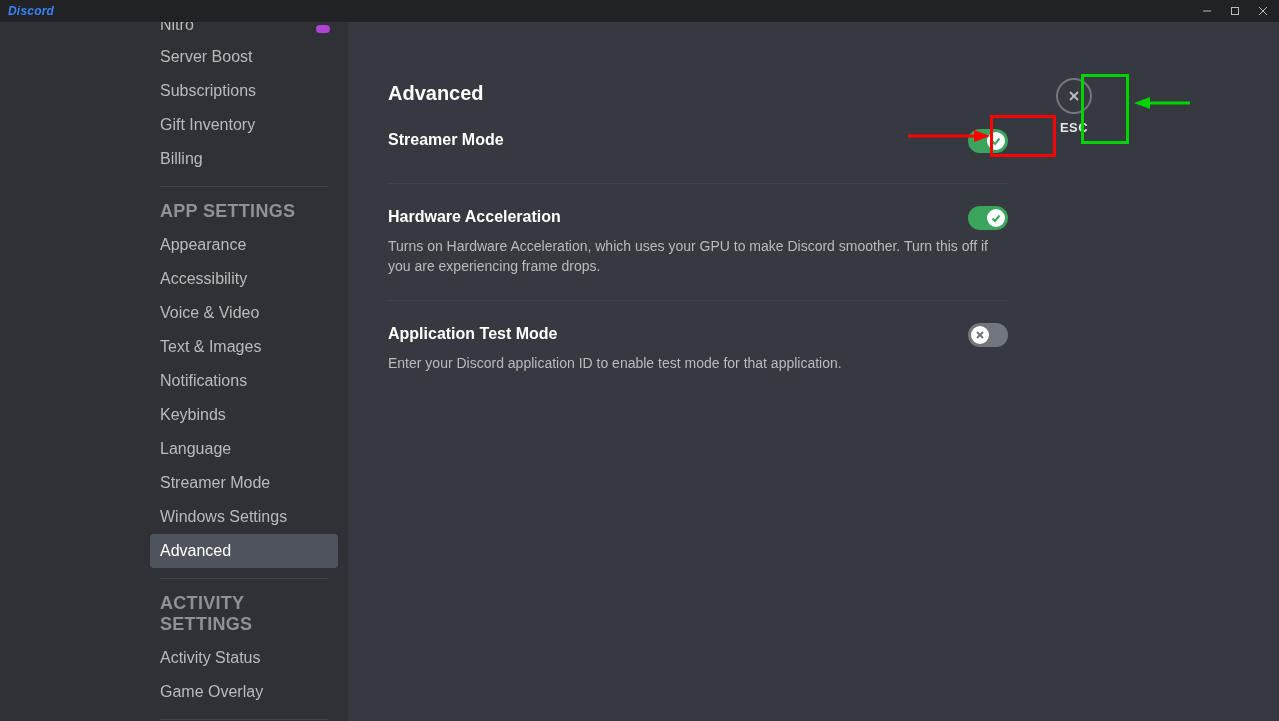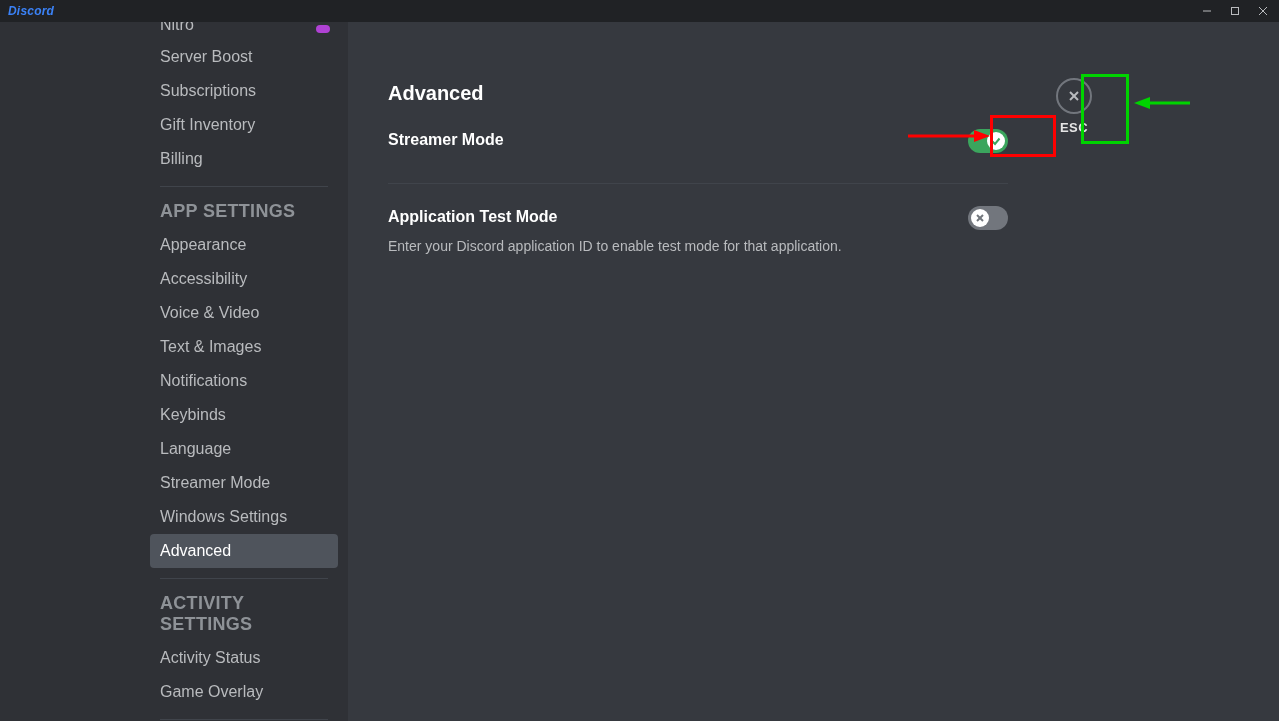--- a/index.html
+++ b/index.html
@@ -117,20 +117,31 @@
         <div class="setting-title">Streamer Mode</div>
         <div class="toggle on">
           <div class="knob">
             <svg width="12" height="12" viewBox="0 0 12 12" fill="none" stroke-width="2">
                 <polyline points="2.5,6.5 5,9 9.5,3.5"></polyline>
               </svg>
           </div>
         </div>
       </div>
 
+      <div class="setting">
+        <div class="setting-title">Hardware Acceleration</div>
+        <div class="toggle on">
+          <div class="knob">
+            <svg width="12" height="12" viewBox="0 0 12 12" fill="none" stroke-width="2">
+                <polyline points="2.5,6.5 5,9 9.5,3.5"></polyline>
+              </svg>
+          </div>
+        </div>
+        <div class="setting-desc">Turns on Hardware Acceleration, which uses your GPU to make Discord smoother. Turn this off if you are experiencing frame drops.</div>
+      </div>
 
       <div class="setting">
         <div class="setting-title">Application Test Mode</div>
         <div class="toggle off">
           <div class="knob">
             <svg width="10" height="10" viewBox="0 0 10 10" fill="none" stroke-width="2">
                 <line x1="2" y1="2" x2="8" y2="8"></line>
                 <line x1="8" y1="2" x2="2" y2="8"></line>
               </svg>
           </div>

